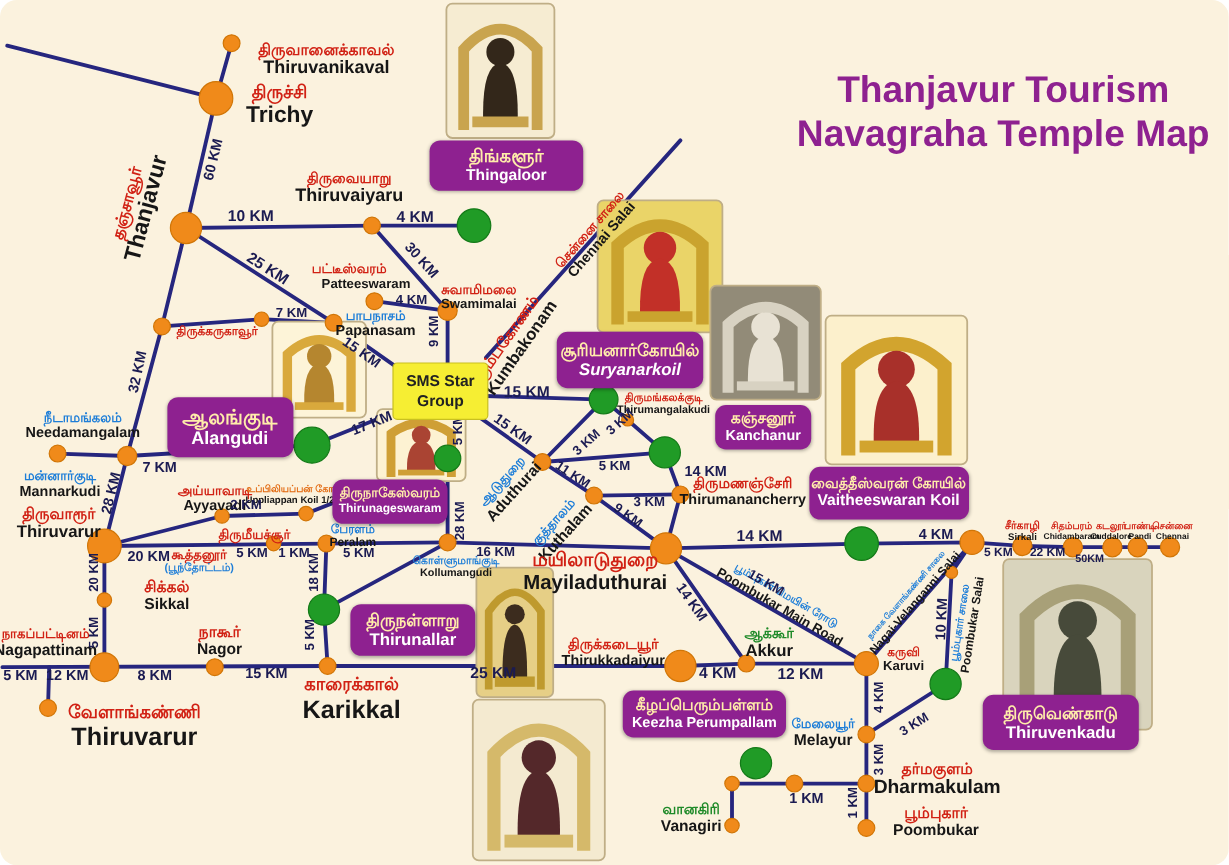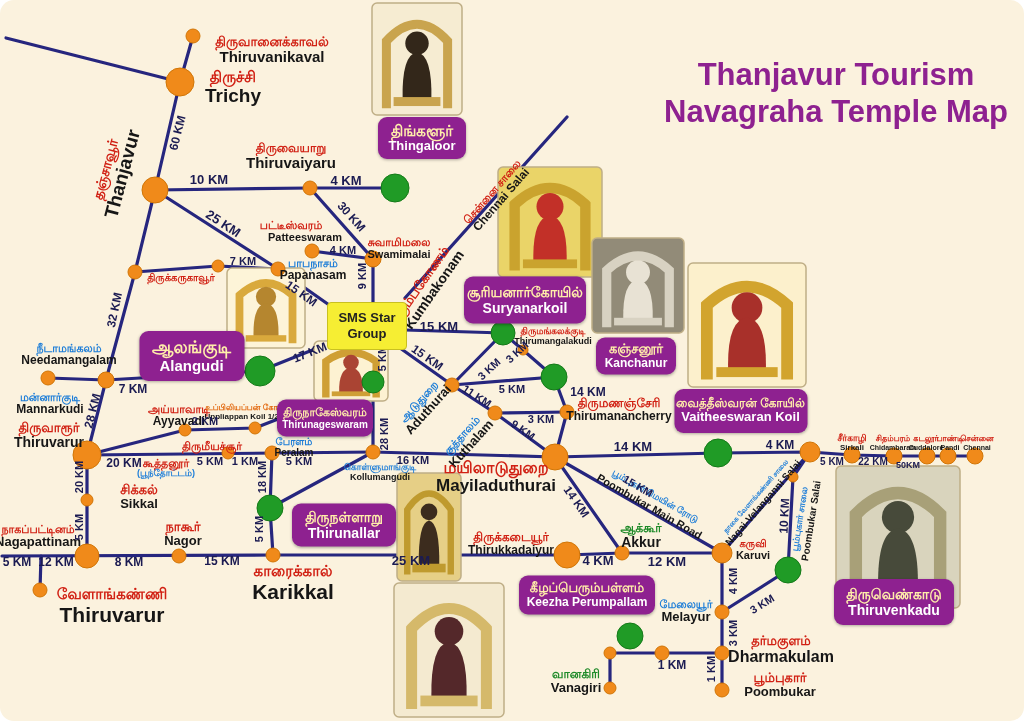--- a/index.html
+++ b/index.html
@@ -417,31 +417,31 @@
       <div class="dist" style="left: 129px; top: 563px; transform: translate(-50%, -50%) rotate(0deg); font-size: 12px;">8 KM</div>
       <div class="dist" style="left: 222px; top: 562px; transform: translate(-50%, -50%) rotate(0deg); font-size: 12px;">15 KM</div>
       <div class="dist" style="left: 411px; top: 561px; transform: translate(-50%, -50%) rotate(0deg); font-size: 13px;">25 KM</div>
       <div class="dist" style="left: 598px; top: 561px; transform: translate(-50%, -50%) rotate(0deg); font-size: 13px;">4 KM</div>
       <div class="dist" style="left: 667px; top: 562px; transform: translate(-50%, -50%) rotate(0deg); font-size: 13px;">12 KM</div>
       <div class="dist" style="left: 733px; top: 581px; transform: translate(-50%, -50%) rotate(-90deg); font-size: 11px;">4 KM</div>
       <div class="dist" style="left: 762px; top: 604px; transform: translate(-50%, -50%) rotate(-32deg); font-size: 11px;">3 KM</div>
       <div class="dist" style="left: 733px; top: 633px; transform: translate(-50%, -50%) rotate(-90deg); font-size: 11px;">3 KM</div>
       <div class="dist" style="left: 711px; top: 669px; transform: translate(-50%, -50%) rotate(-90deg); font-size: 11px;">1 KM</div>
       <div class="dist" style="left: 672px; top: 666px; transform: translate(-50%, -50%) rotate(0deg); font-size: 12px;">1 KM</div>
-      <div class="badge" style="left: 422px; top: 138px; transform: translate(-50%, -50%) rotate(0deg); width: 88px; height: 42px;">
+      <div class="badge" style="left: 422px; top: 138px; transform: translate(-50%, -50%) rotate(0deg); width: 128px; height: 42px;">
         <span class="bta" style="font-size: 15px;">திங்களூர்</span>
         <span class="ben" style="font-size: 13px;">Thingaloor</span>
       </div>
       <div class="badge" style="left: 191.5px; top: 356px; transform: translate(-50%, -50%) rotate(0deg); width: 105px; height: 50px;">
         <span class="bta" style="font-size: 17px;">ஆலங்குடி</span>
         <span class="ben" style="font-size: 15px;">Alangudi</span>
       </div>
       <div class="badge" style="left: 525px; top: 299.5px; transform: translate(-50%, -50%) rotate(0deg); width: 122px; height: 47px;">
         <span class="bta" style="font-size: 14px;">சூரியனார்கோயில்</span>
-        <span class="ben" style="font-size: 14px;">Suryanarkoil</span>
+        <span class="ben" style="font-size: 14px; font-style: italic;">Suryanarkoil</span>
       </div>
       <div class="badge" style="left: 636px; top: 355.5px; transform: translate(-50%, -50%) rotate(0deg); width: 80px; height: 37px;">
         <span class="bta" style="font-size: 13px;">கஞ்சனூர்</span>
         <span class="ben" style="font-size: 12px;">Kanchanur</span>
       </div>
       <div class="badge" style="left: 325px; top: 417.5px; transform: translate(-50%, -50%) rotate(0deg); width: 96px; height: 37px;">
         <span class="bta" style="font-size: 11px;">திருநாகேஸ்வரம்</span>
         <span class="ben" style="font-size: 10px;">Thirunageswaram</span>
       </div>
       <div class="badge" style="left: 740.5px; top: 411px; transform: translate(-50%, -50%) rotate(0deg); width: 133px; height: 44px;">
@@ -449,21 +449,21 @@
         <span class="ben" style="font-size: 13px;">Vaitheeswaran Koil</span>
       </div>
       <div class="badge" style="left: 344px; top: 524.5px; transform: translate(-50%, -50%) rotate(0deg); width: 104px; height: 43px;">
         <span class="bta" style="font-size: 14px;">திருநள்ளாறு</span>
         <span class="ben" style="font-size: 14px;">Thirunallar</span>
       </div>
       <div class="badge" style="left: 587px; top: 594.5px; transform: translate(-50%, -50%) rotate(0deg); width: 136px; height: 39px;">
         <span class="bta" style="font-size: 13px;">கீழப்பெரும்பள்ளம்</span>
         <span class="ben" style="font-size: 12px;">Keezha Perumpallam</span>
       </div>
-      <div class="badge" style="left: 884px; top: 602px; transform: translate(-50%, -50%) rotate(0deg); width: 120px; height: 46px; margin-left: 10px;">
+      <div class="badge" style="left: 884px; top: 602px; transform: translate(-50%, -50%) rotate(0deg); width: 130px; height: 46px;">
         <span class="bta" style="font-size: 14px;">திருவெண்காடு</span>
         <span class="ben" style="font-size: 14px;">Thiruvenkadu</span>
       </div>
     </div>
   <div class="title">
     <div>Thanjavur Tourism</div>
     <div>Navagraha Temple Map</div>
   </div>
   <div id="sms">
     <span>SMS Star</span>

